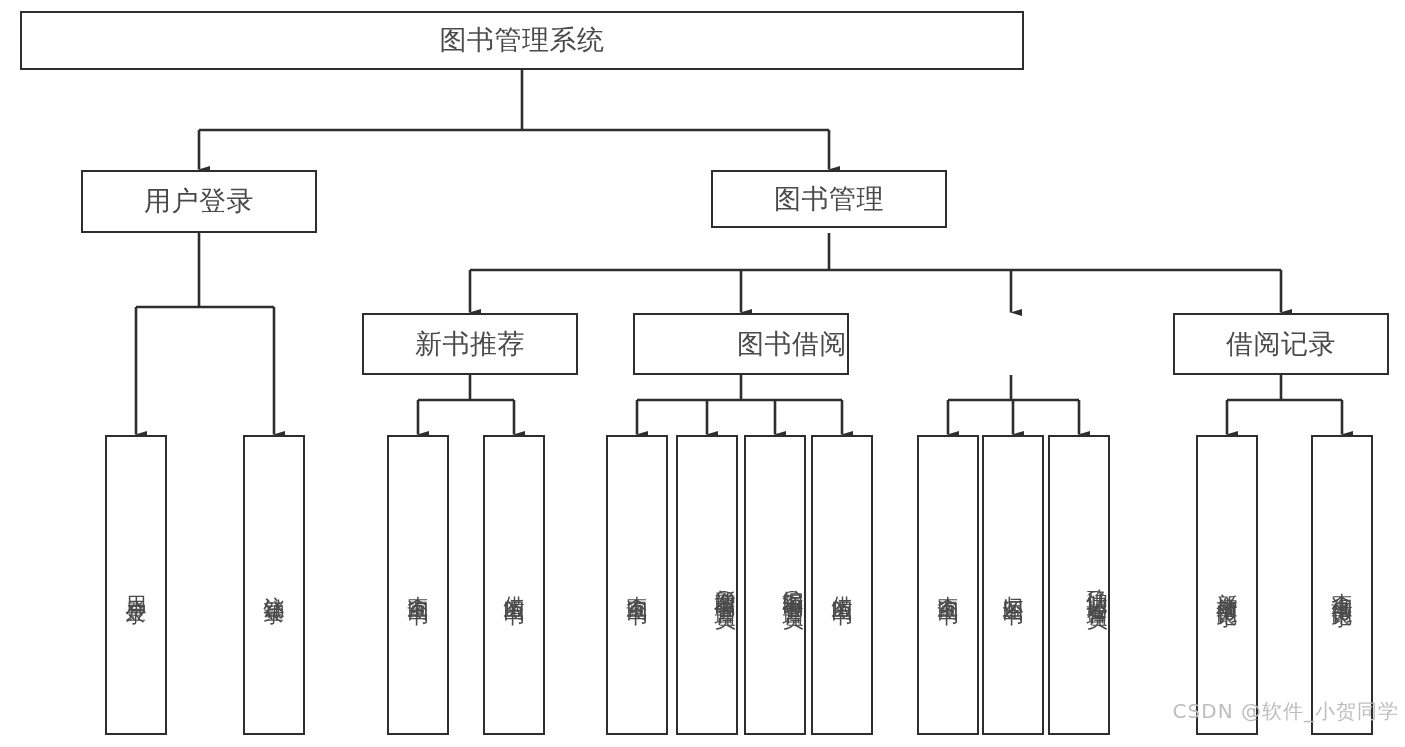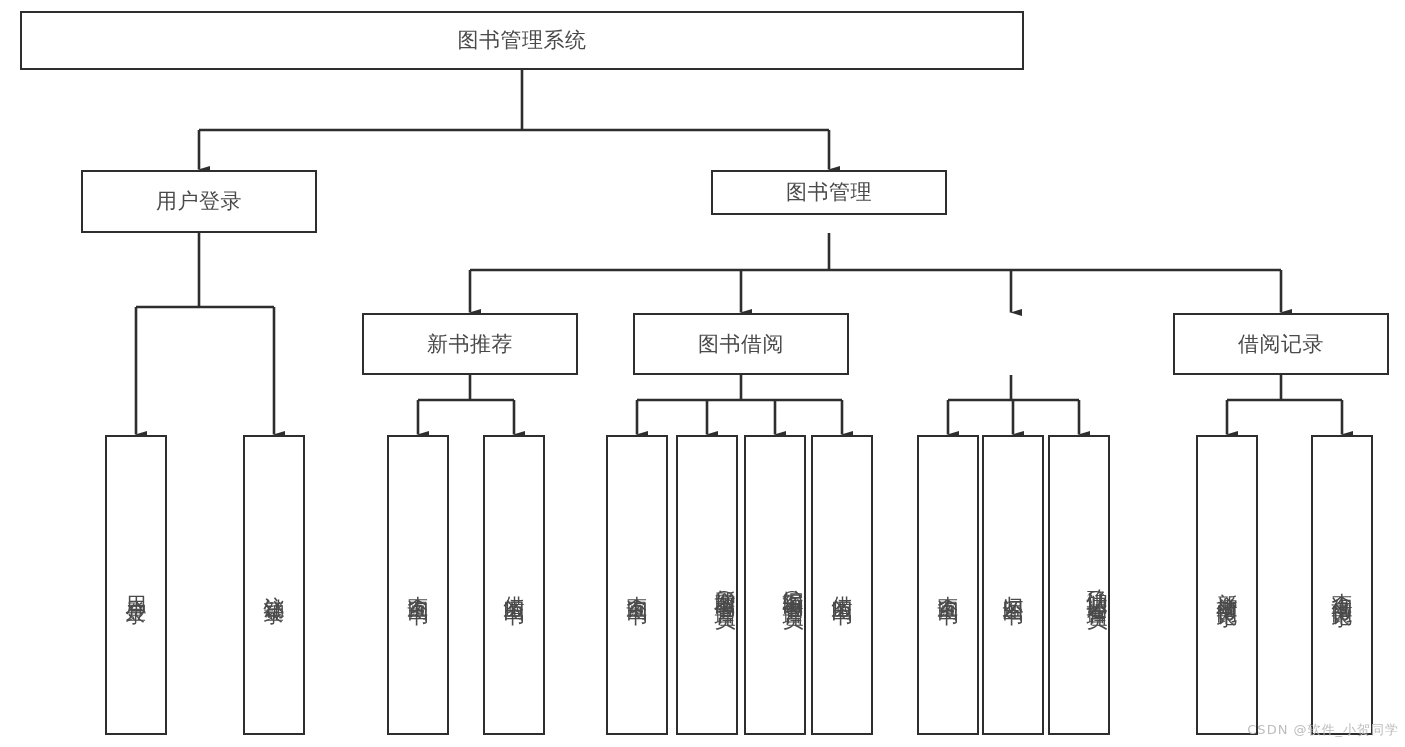--- a/index.html
+++ b/index.html
@@ -33,43 +33,43 @@
     border: 2.5px solid #2e2e2e;
     color: #4a4a4a;
     display: flex;
     align-items: center;
     justify-content: center;
     text-align: center;
     line-height: 1.05;
     z-index: 2;
   }
   .node.h {
-    font-size: 21px;
+    font-size: 27px;
     letter-spacing: 0.5px;
   }
   .node.v {
     writing-mode: vertical-rl;
     text-orientation: upright;
     font-size: 21px;
     letter-spacing: 3px;
     padding: 6px 0;
     align-items: flex-start;
     justify-content: center;
   }
   .node.v.mid {
     align-items: center;
   }
   .node .lbl {
     display: block;
   }
   #watermark {
     position: absolute;
     right: 6px;
-    bottom: 8px;
-    font-size: 13px;
+    bottom: 22px;
+    font-size: 20px;
     color: #bdbdbd;
     letter-spacing: 1px;
     z-index: 3;
     white-space: nowrap;
     font-family: "DejaVu Sans", "Liberation Sans", sans-serif;
   }
 </style>
 </head>
 <body>
 
@@ -119,29 +119,29 @@
   </svg>
 
   <div class="node h" style="left:20px; top:11px; width:1004px; height:59px;">
     <span class="lbl">图书管理系统</span>
   </div>
 
   <div class="node h" style="left:81px; top:170px; width:236px; height:63px;">
     <span class="lbl">用户登录</span>
   </div>
 
-  <div class="node h" style="left:711px; top:170px; width:236px; height:45px;">
+  <div class="node h" style="left:711px; top:170px; width:236px; height:58px;">
     <span class="lbl">图书管理</span>
   </div>
 
   <div class="node h" style="left:362px; top:313px; width:216px; height:62px;font-family:Liberation Serif, serif;">
     <span class="lbl">新书推荐</span>
   </div>
 
-  <div class="node h" style="left:633px; top:313px; width:216px; height:62px;">
+  <div class="node h" style="left:633px; top:313px; width:216px; height:62px;justify-content:flex-end;">
     <span class="lbl">图书借阅</span>
   </div>
 
 
   <div class="node h" style="left:1173px; top:313px; width:216px; height:62px;">
     <span class="lbl">借阅记录</span>
   </div>
 
   <div class="node v mid" style="left:105px; top:435px; width:62px; height:300px;">
     <span class="lbl">用户登录</span>

